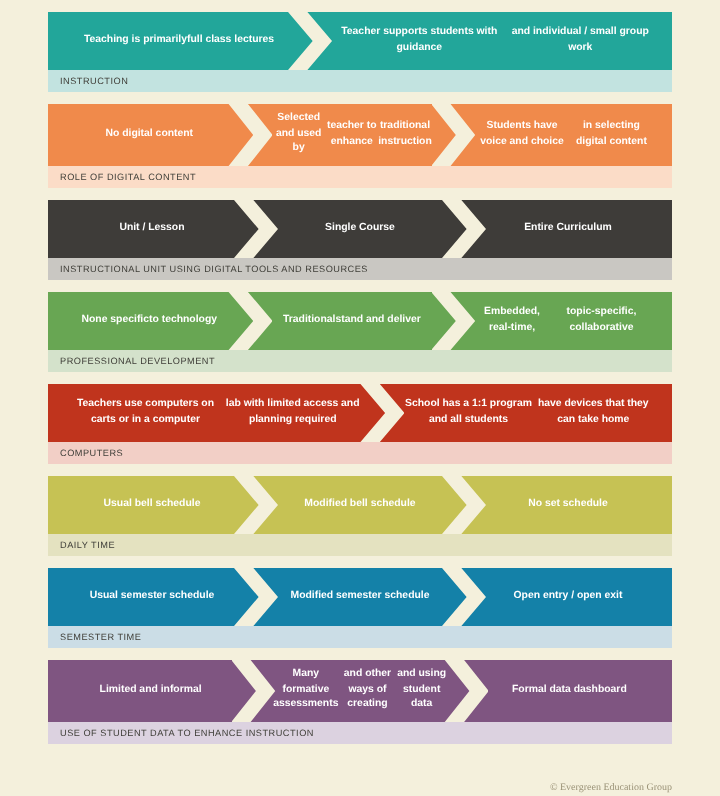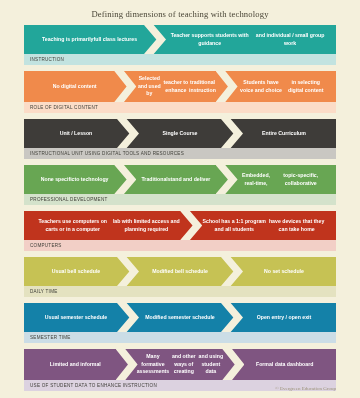--- a/index.html
+++ b/index.html
@@ -76,21 +76,20 @@
     font-size:5px;
     color:#9b9378;
     font-family:"Liberation Serif",serif;
   }
 </style>
 </head>
 <body>
 
 <div class="page">
 
-  <div class="title">Defining dimensions of teaching with technology</div>
 
   <div class="rows">
       <div class="row">
         <div class="bar" style="background: rgb(34, 166, 154);">
           <div class="seg" style="flex-grow: 1;">
             <span class="txt">Teaching is primarily</span>
             <span class="txt">full class lectures</span>
           </div>
           <div class="seg" style="flex-grow: 1.45;">
             <span class="txt">Teacher supports students with guidance</span>

